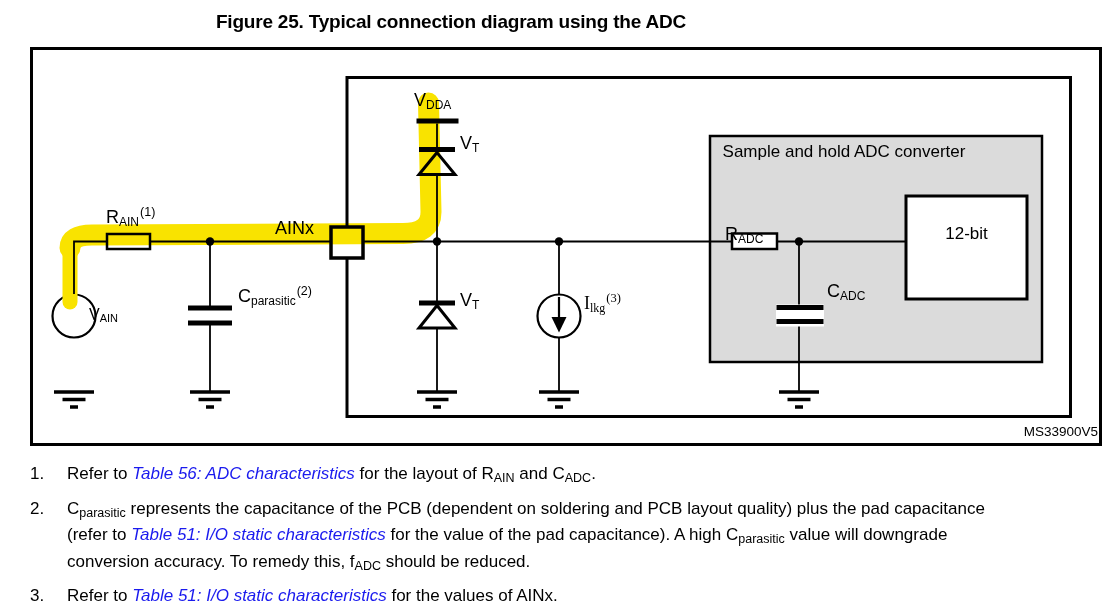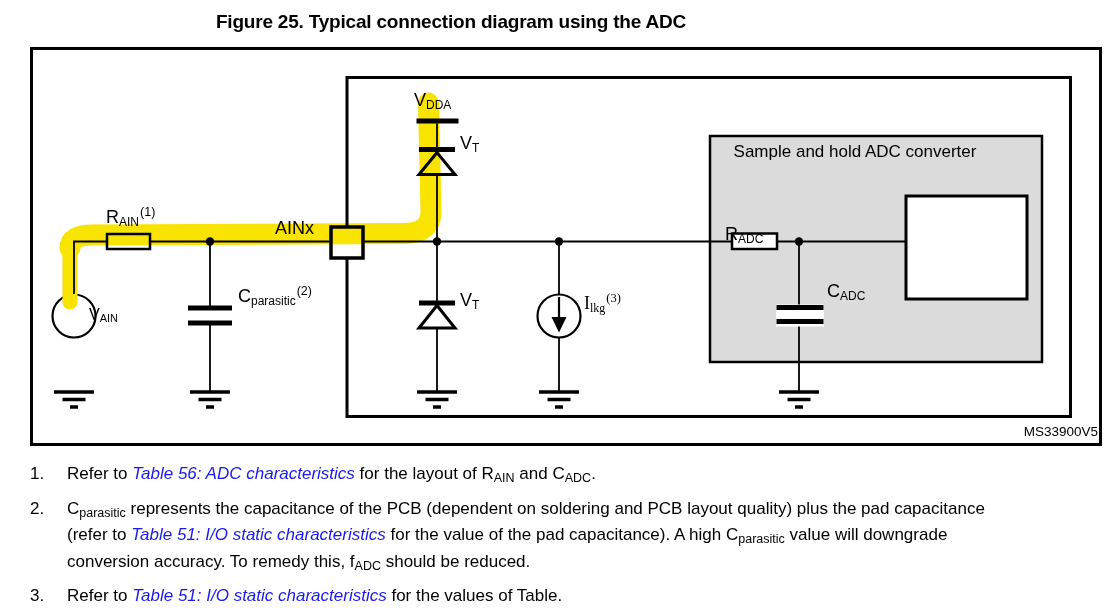--- a/index.html
+++ b/index.html
@@ -163,33 +163,34 @@
 <div class="clabel" style="left:460px;top:133px;"><span>V</span><span class="sb">T</span></div>
 
 <div class="clabel" style="left:460px;top:290px;"><span>V</span><span class="sb">T</span></div>
 
 <div class="clabel" style="left:584px;top:288px;font-family:Liberation Serif, serif;"><span>I</span><span class="sb">lkg</span><span class="sp">(3)</span></div>
 
 <div class="clabel" style="left:725px;top:203px;margin-top:21px;"><span>R</span><span class="sb">ADC</span></div>
 
 <div class="clabel" style="left:827px;top:281px;"><span>C</span><span class="sb">ADC</span></div>
 
-<div class="box-title" style="left:710px;top:142px;width:268px;padding-left:11px;">Sample and hold ADC converter</div>
+<div class="box-title" style="left:710px;top:142px;width:268px;">Sample and hold ADC converter</div>
 
 <div class="conv-label" style="left:906px;top:221px;width:121px;">
+    <div>12-bit</div>
   </div>
 
 <div class="drawing-id" style="left:938px;top:424px;width:160px;">MS33900V5</div>
 
 <div class="footnotes">
     <div class="fn-item">
       <span class="fn-num">1.</span>
       <div class="fn-text"><span>Refer to </span><a class="fn-link" href="#">Table 56: ADC characteristics</a><span> for the layout of R</span><span class="sb2">AIN</span><span> and C</span><span class="sb2">ADC</span><span>.</span></div>
     </div>
     <div class="fn-item">
       <span class="fn-num">2.</span>
       <div class="fn-text"><span>C</span><span class="sb2">parasitic</span><span> represents the capacitance of the PCB (dependent on soldering and PCB layout quality) plus the pad capacitance (refer to </span><a class="fn-link" href="#">Table 51: I/O static characteristics</a><span> for the value of the pad capacitance). A high C</span><span class="sb2">parasitic</span><span> value will downgrade conversion accuracy. To remedy this, f</span><span class="sb2">ADC</span><span> should be reduced.</span></div>
     </div>
     <div class="fn-item">
       <span class="fn-num">3.</span>
-      <div class="fn-text"><span>Refer to </span><a class="fn-link" href="#">Table 51: I/O static characteristics</a><span> for the values of Table.</span></div>
+      <div class="fn-text"><span>Refer to </span><a class="fn-link" href="#">Table 51: I/O static characteristics</a><span> for the values of AINx.</span></div>
     </div>
   </div>
 
 </body></html>

